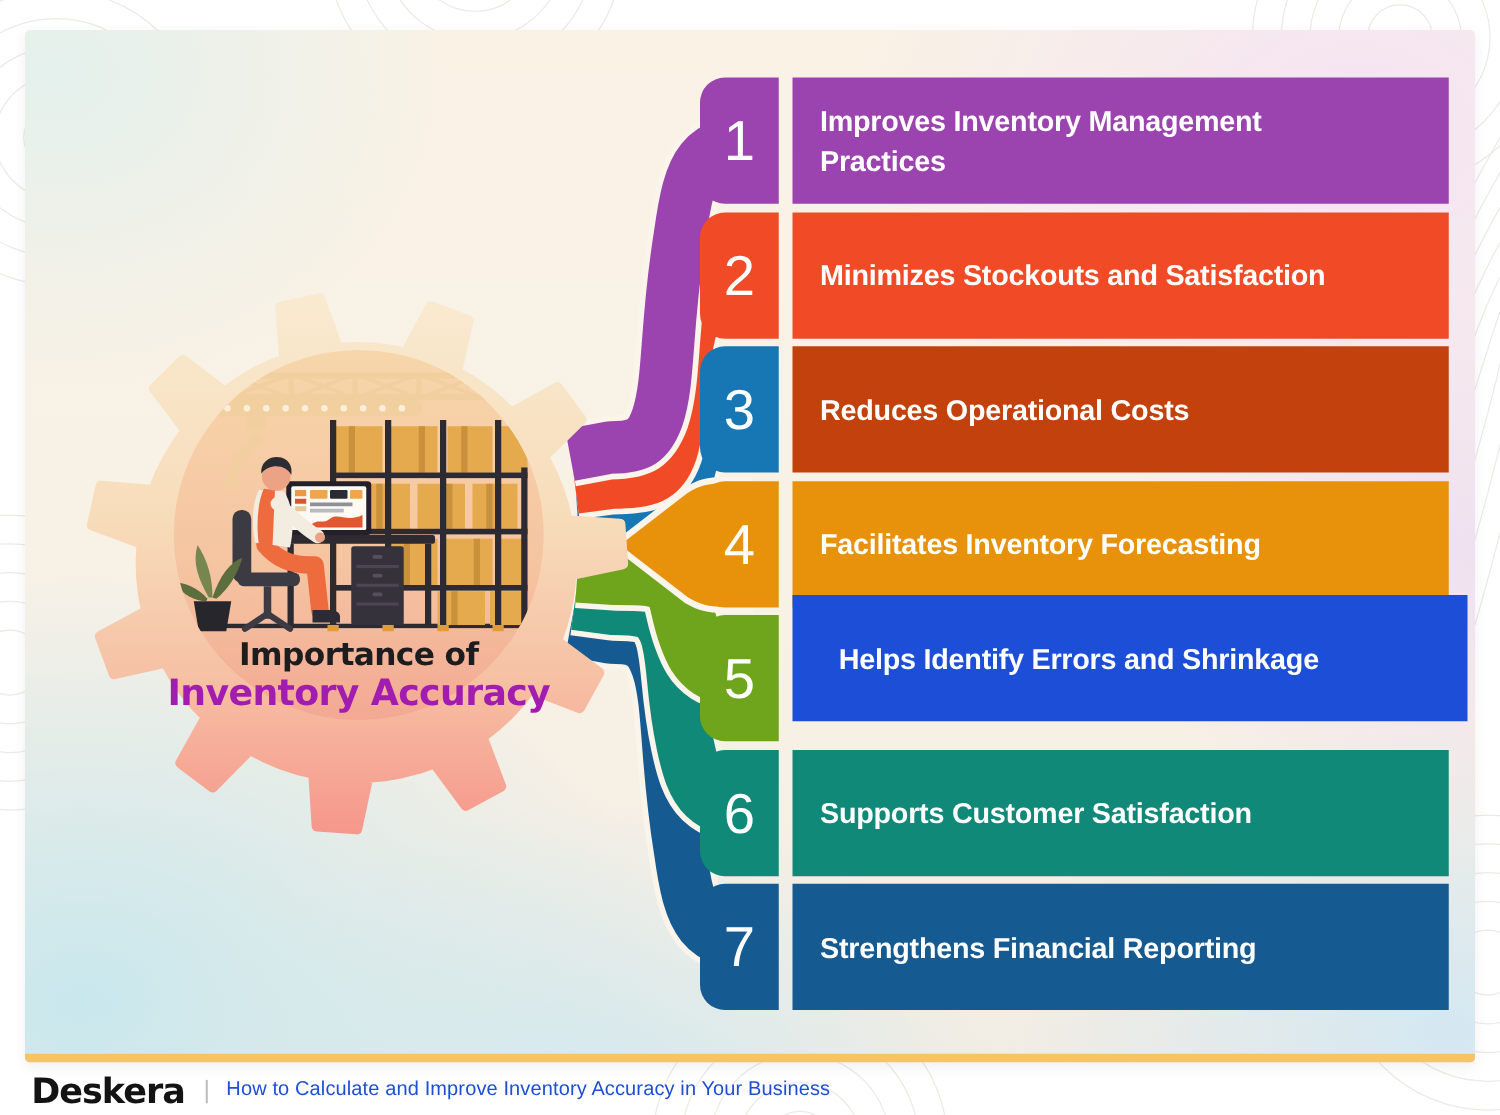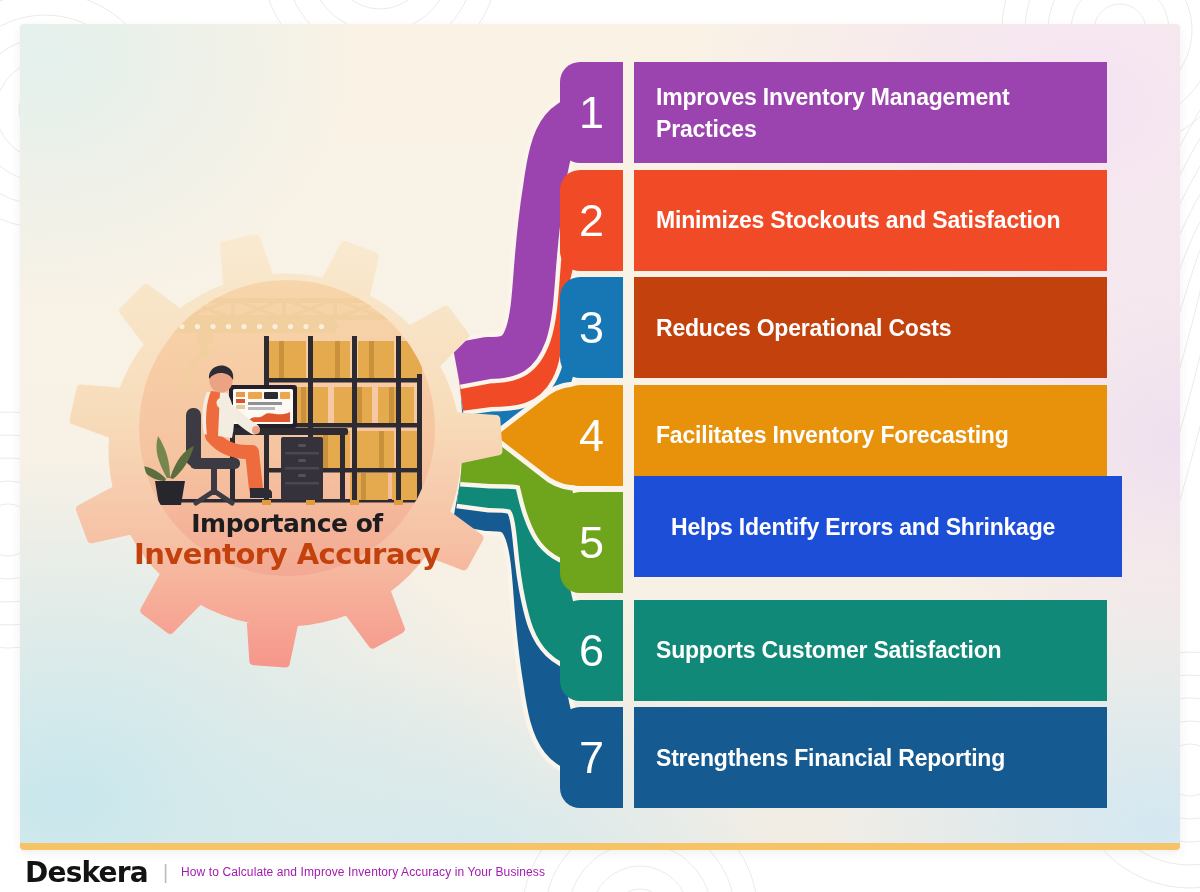--- a/index.html
+++ b/index.html
@@ -15,34 +15,34 @@
           radial-gradient(560px 400px at 40% 104%, rgba(205,232,240,.85), rgba(205,232,240,0) 60%),
           radial-gradient(620px 420px at 98% 97%, rgba(208,231,243,.9), rgba(208,231,243,0) 60%),
           radial-gradient(520px 420px at 2% 4%, rgba(224,240,238,.85), rgba(224,240,238,0) 60%),
           linear-gradient(180deg,#f9f2e5 0%,#f8f1e6 55%,#f4ede3 100%);}
   .bottom-strip{position:absolute;left:0;bottom:0;width:100%;height:7px;}
   .scene{position:absolute;left:0;top:0;z-index:2;pointer-events:none;}
   .rows{position:absolute;left:0;top:0;width:1200px;height:892px;z-index:3;}
   .num-tab{position:absolute;width:63px;height:101px;border-radius:20px 0 0 20px;
            display:flex;align-items:center;justify-content:center;}
   .num-tab span{color:#ffffff;font-size:45px;font-weight:300;line-height:1;}
-  .label-bar{position:absolute;width:473px;height:101px;display:flex;align-items:center;}
+  .label-bar{position:absolute;width:525px;height:101px;display:flex;align-items:center;}
   .label-bar span{color:#ffffff;font-weight:bold;font-size:23px;letter-spacing:-0.2px;
                   padding-left:22px;line-height:32px;white-space:nowrap;}
   .label-bar span.wrap{white-space:normal;max-width:400px;}
   .gear-title{position:absolute;left:97px;top:510px;width:380px;z-index:4;text-align:center;
               font-family:"DejaVu Sans",sans-serif;}
   .gear-title .l1{font-size:25px;font-weight:bold;color:#1d1c1f;letter-spacing:-0.5px;line-height:28px;}
   .gear-title .l2{font-size:29px;font-weight:bold;letter-spacing:-0.5px;line-height:32px;}
   .footer{position:absolute;left:25px;top:854px;height:36px;z-index:3;
           display:flex;align-items:center;}
   .brand{font-family:"DejaVu Sans",sans-serif;font-weight:bold;font-size:28px;color:#131313;
          letter-spacing:-0.8px;}
   .sep{color:#bdbdbd;font-size:20px;font-weight:300;padding:0 13px 0 15px;}
-  .caption{color:#a21caf;font-size:12px;letter-spacing:0.1px;}
+  .caption{color:#1d4ed8;font-size:16px;letter-spacing:0.1px;}
 </style>
 </head>
 <body>
 
 <div class="stage">
 
   <svg class="bg-contours" width="1200" height="892">
     <g id="contours" fill="none" stroke="#e8e5e0" stroke-width="1" opacity="0.8">
         <circle cx="45" cy="110" r="26"></circle>
         <circle cx="45" cy="110" r="49"></circle>
@@ -296,21 +296,21 @@
       <div class="num-tab" style="left: 560px; top: 707px; background: rgb(21, 90, 144);">
         <span>7</span>
       </div>
       <div class="label-bar" style="left: 634px; top: 707px; background: rgb(21, 90, 144); text-align: center;">
         <span>Strengthens Financial Reporting</span>
       </div>
     </div>
 
   <div class="gear-title">
     <div class="l1" style="color: rgb(29, 28, 31);">Importance of</div>
-    <div class="l2" style="color: #c2410c; text-align: center;">Inventory Accuracy</div>
+    <div class="l2" style="color: #a21caf; text-align: center;">Inventory Accuracy</div>
   </div>
 
   <div class="footer">
     <span class="brand">Deskera</span>
     <span class="sep">|</span>
     <span class="caption">How to Calculate and Improve Inventory Accuracy in Your Business</span>
   </div>
 </div>
 
 </body></html>

